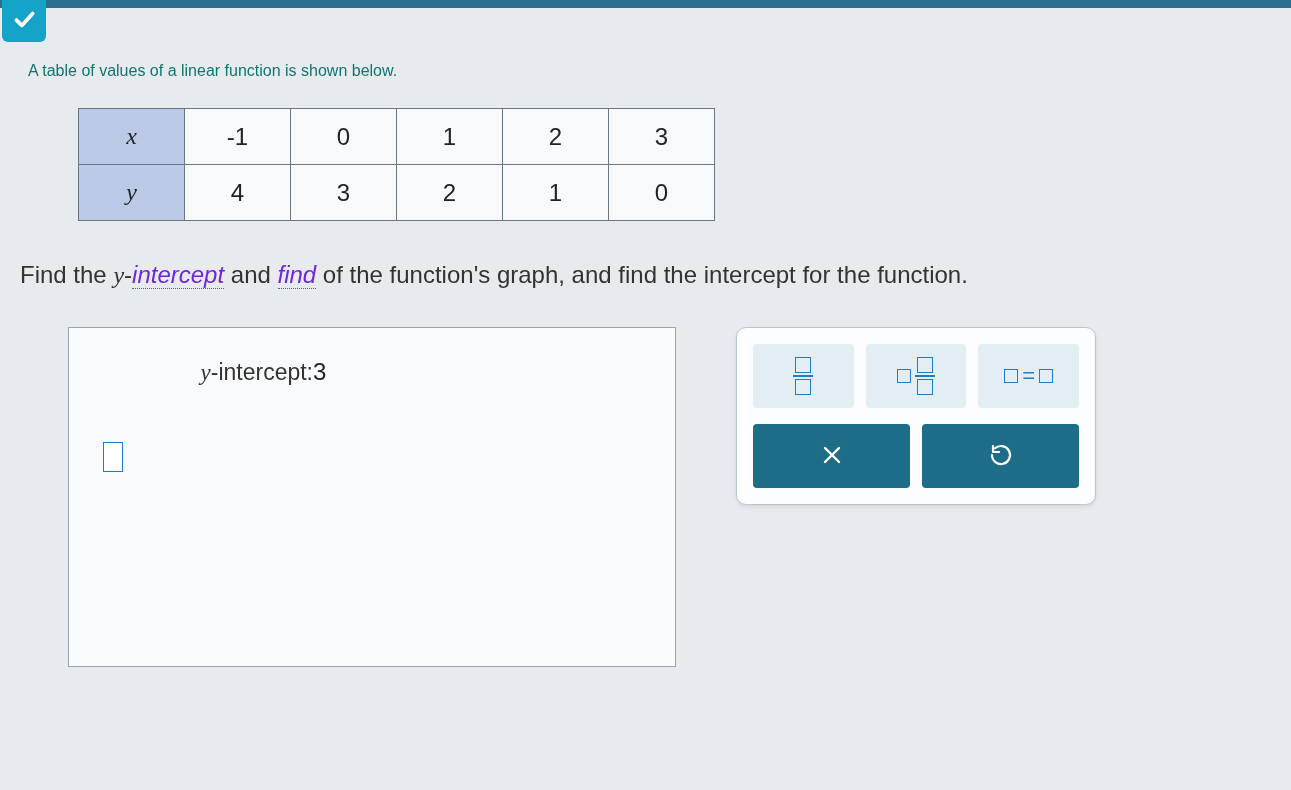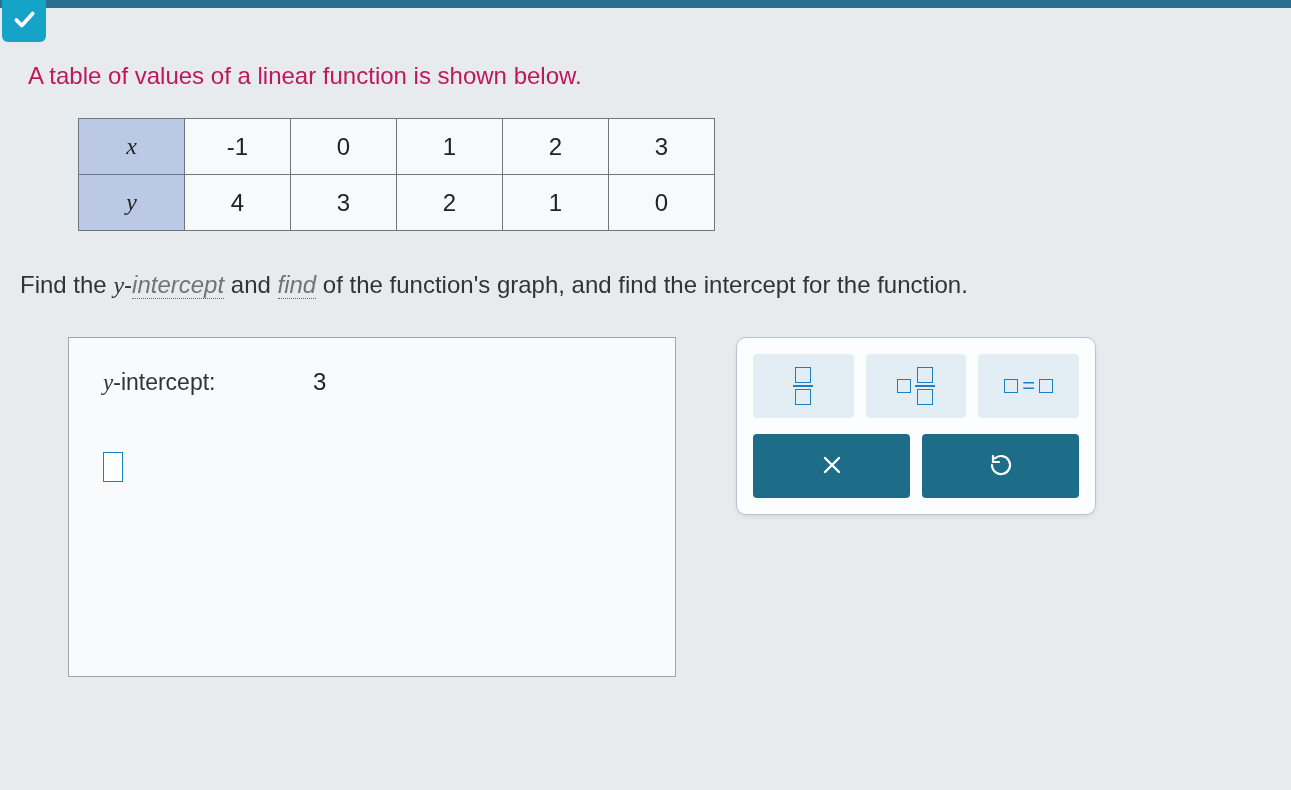--- a/index.html
+++ b/index.html
@@ -26,22 +26,22 @@
       border-radius: 0 0 6px 6px;
       display: flex;
       align-items: center;
       justify-content: center;
     }
     .checkmark-box svg { width: 26px; height: 26px; }
     .content {
       padding: 54px 20px 20px 20px;
     }
     .intro-text {
-      font-size: 24px;
-      color: #be185d;
+      font-size: 16px;
+      color: #0f766e;
       margin-bottom: 28px;
       padding-left: 8px;
     }
     .data-table {
       border-collapse: collapse;
       margin-left: 58px;
       margin-bottom: 40px;
     }
     .data-table td {
       border: 1px solid #6a7680;
@@ -57,21 +57,21 @@
       font-style: italic;
       font-family: 'Times New Roman', serif;
     }
     .instruction {
       font-size: 24px;
       color: #333;
       margin-bottom: 38px;
       padding-left: 0;
     }
     .instruction .term-link {
-      color: #737373;
+      color: #6d28d9;
       border-bottom: 1px dotted #2a7a9e;
       font-style: italic;
     }
     .instruction .ital { font-style: italic; font-family: 'Times New Roman', serif;}
     .lower-row {
       display: flex;
       gap: 60px;
       align-items: flex-start;
       padding-left: 48px;
     }
@@ -85,20 +85,21 @@
     .answer-row {
       display: flex;
       align-items: center;
       margin-bottom: 56px;
       font-size: 23px;
       color: #333;
     }
     .answer-row:last-child { margin-bottom: 0; }
     .answer-label {
       width: 210px;
+      text-align: right;
     }
     .answer-label .ital { font-style: italic; font-family: 'Times New Roman', serif;}
     .answer-value {
       font-size: 24px;
       color: #222;
     }
     .placeholder-box {
       display: inline-block;
       width: 20px;
       height: 30px;

